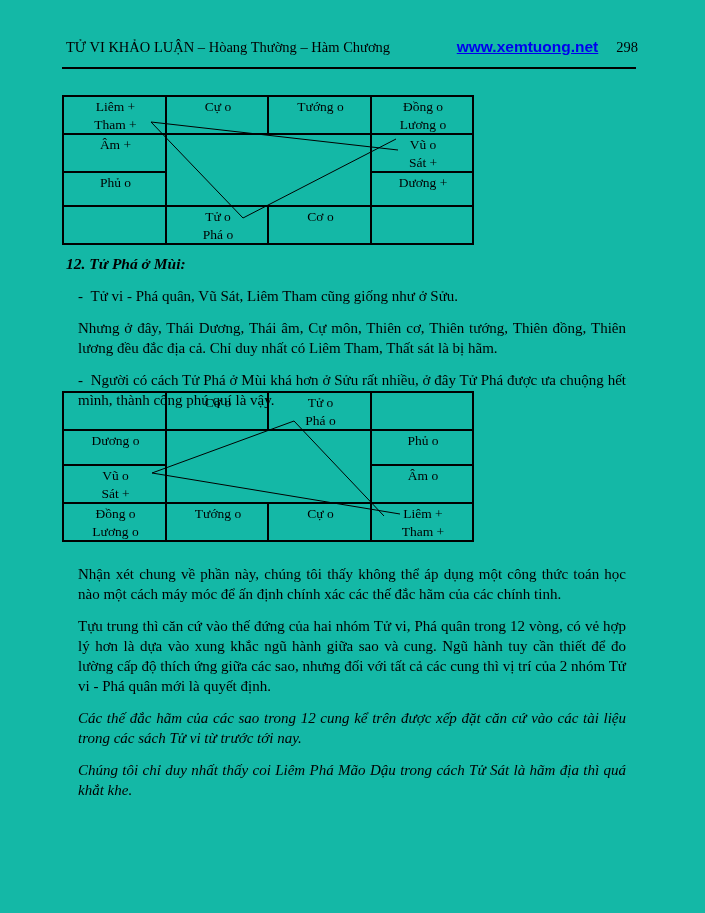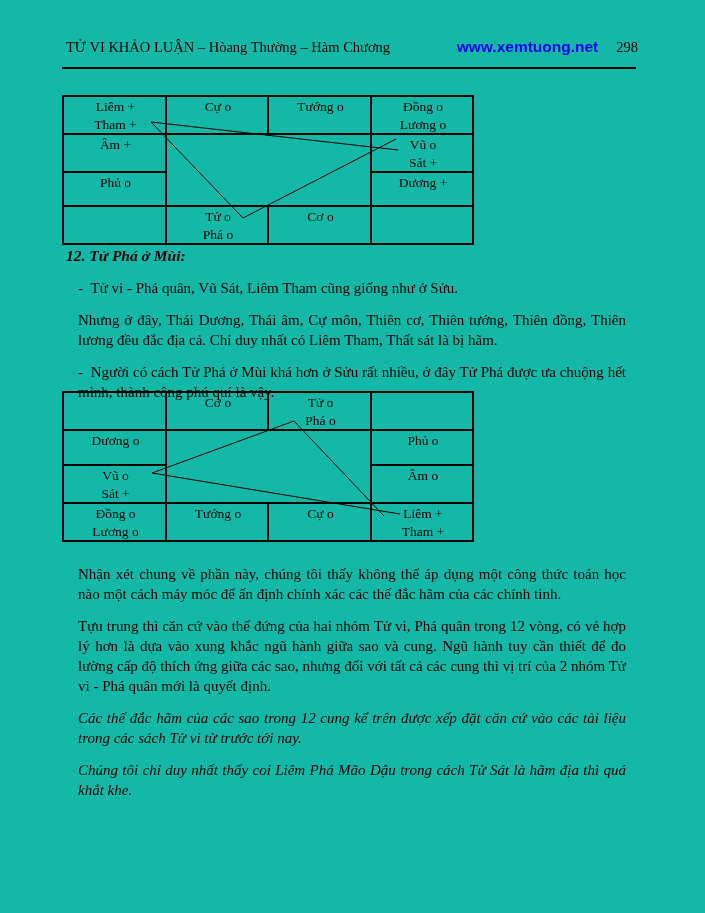--- a/index.html
+++ b/index.html
@@ -9,41 +9,41 @@
     overflow:hidden; margin:0 auto;
   }
   
   .header {
     position:absolute; left:66px; top:38px; width:572px;
     display:flex; align-items:baseline;
   }
   .book-title { flex:1 1 auto; font-size:14.5px; white-space:nowrap; }
   .site-link {
     font-family:"Liberation Sans","DejaVu Sans",sans-serif;
-    font-weight:bold; font-size:15.5px; 
+    font-weight:bold; font-size:15.5px; text-decoration:underline;
     white-space:nowrap; cursor:pointer;
   }
   .page-num { margin-left:18px; font-size:14.5px; }
   .header-rule { position:absolute; left:62px; top:67px; width:574px; height:2px; background:#000; }
 
   
   .dtable { position:absolute; border-collapse:collapse; table-layout:fixed; width:412px;text-align:center; }
   .dtable td {
     border:2px solid #000; vertical-align:top; padding:1px 3px 0 5px;
     font-size:13.5px; line-height:17.5px; white-space:pre-line; overflow:hidden;
   }
   #t1 { left:62px; top:95px; }
   #t1 tr.r1 { height:38px; } #t1 tr.r2 { height:36px; } #t1 tr.r3 { height:34px; } #t1 tr.r4 { height:37px; }
   #t2 { left:62px; top:391px; }
   #t2 tr.r1 { height:32px; } #t2 tr.r2 { height:35px; } #t2 tr.r3 { height:38px; } #t2 tr.r4 { height:38px; }
 
   
   .block1 { position:absolute; left:66px; top:242px; width:572px; }
   .block2 { position:absolute; left:66px; top:552px; width:572px; }
-  .sec-heading { font-size:15.5px; font-weight:bold; font-style:italic; line-height:20px; margin:4px 0 3px 0; }
+  .sec-heading { font-size:15.5px; font-weight:bold; font-style:italic; line-height:20px; margin:12px 0 3px 0; }
   .para { margin:12px; font-size:15px; line-height:20px; text-align:justify; }
   .para.italic { font-style:italic; }
 
   
   .overlay { position:absolute; left:0; top:0; pointer-events:none; }
 </style>
 </head>
 <body>
 
 <div class="page">

